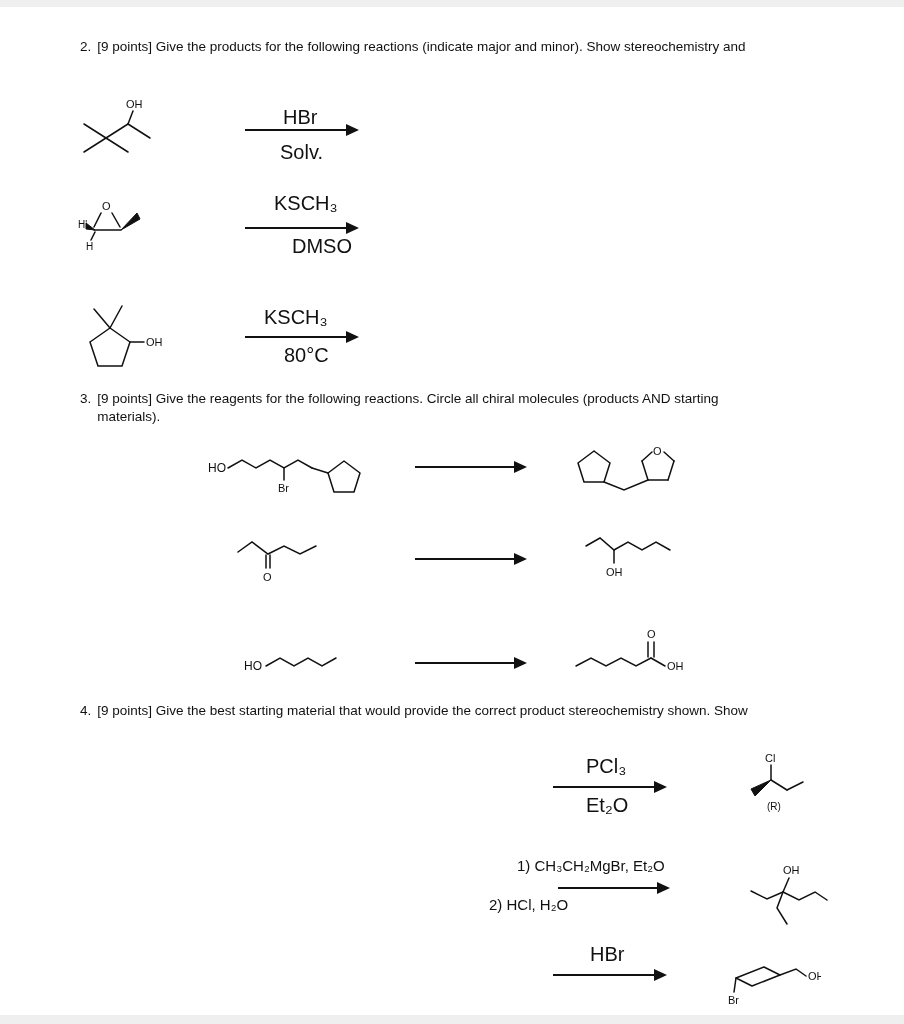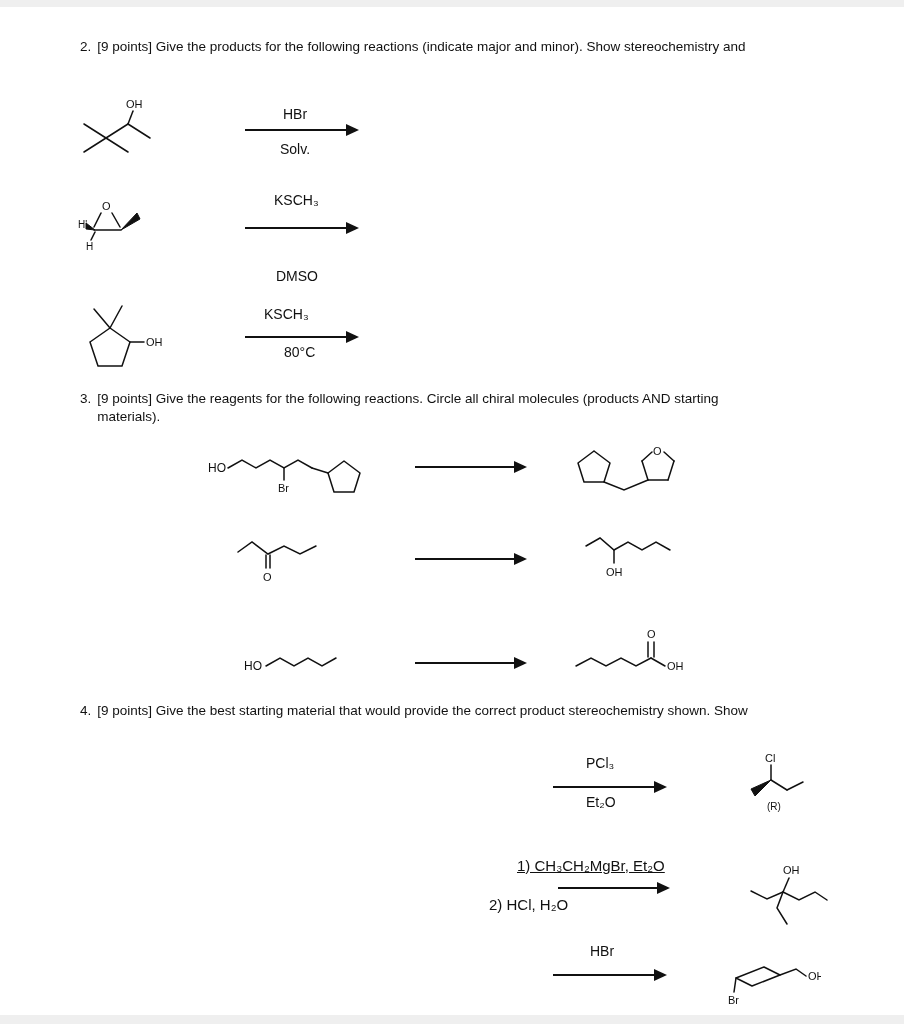--- a/index.html
+++ b/index.html
@@ -16,21 +16,21 @@
   .edge.top { top:0; height:7px; }
   .edge.bottom { bottom:0; height:9px; }
 
   .qblock {
     position:absolute; left:80px; width:795px;
     display:flex; gap:6px;
     font-size:13.5px; line-height:18px; color:#111;
   }
   .qnum { flex:0 0 auto; }
 
-  .reagent { position:absolute; font-size:14px; white-space:nowrap; }
+  .reagent { position:absolute; font-size:20px; white-space:nowrap; }
   .step-line { position:absolute; font-size:15px; white-space:nowrap; }
 
   .arrow { position:absolute; height:2px; background:#111; }
   .arrow::after {
     content:""; position:absolute; right:-2px; top:-5px;
     width:0; height:0;
     border-left:13px solid #111;
     border-top:6px solid transparent;
     border-bottom:6px solid transparent;
   }
@@ -83,21 +83,21 @@
       <line x1="16" y1="36" x2="43" y2="36"></line>
       <line x1="17" y1="38" x2="13" y2="46"></line>
     </g>
     <polygon class="wedge" points="17,36 8,29 8,35"></polygon>
     <polygon class="wedge" points="43,36 62,25 59,19"></polygon>
     <text x="0" y="34" class="sm">H'</text>
     <text x="8" y="56" class="sm">H</text>
   </svg>
   <div class="reagent" style="left:274px; top:192px;">KSCH₃</div>
   <div class="arrow" style="left:245px; top:227px; width:112px;"></div>
-  <div class="reagent" style="left:276px; top:235px;margin-top:33px;">DMSO</div>
+  <div class="reagent" style="left:292px; top:235px;">DMSO</div>
 
   <svg class="struct" style="left:76px; top:292px;" width="95" height="80" viewBox="0 0 95 80">
     <g>
       <polyline class="ring" points="14,50 34,36 54,50 46,74 22,74 14,50"></polyline>
       <line x1="34" y1="36" x2="18" y2="17"></line>
       <line x1="34" y1="36" x2="46" y2="14"></line>
       <line x1="54" y1="50" x2="68" y2="50"></line>
     </g>
     <text x="70" y="54">OH</text>
   </svg>
@@ -186,21 +186,21 @@
     <text x="32" y="12">Cl</text>
     <g>
       <line x1="38" y1="15" x2="38" y2="30"></line>
       <line x1="38" y1="30" x2="54" y2="40"></line>
       <line x1="54" y1="40" x2="70" y2="32"></line>
     </g>
     <polygon class="wedge" points="38,30 18,39 22,46"></polygon>
     <text x="34" y="60" class="sm">(R)</text>
   </svg>
 
-  <div class="step-line" style="left:517px; top:857px;text-decoration:underline;">1) CH₃CH₂MgBr, Et₂O</div>
+  <div class="step-line" style="left:517px; top:857px;">1) CH₃CH₂MgBr, Et₂O</div>
   <div class="arrow" style="left:558px; top:887px; width:110px;"></div>
   <div class="step-line" style="left:489px; top:896px;">2) HCl, H₂O</div>
   <svg class="struct" style="left:731px; top:856px;" width="105" height="80" viewBox="0 0 105 80">
     <g>
       <line x1="52" y1="36" x2="58" y2="22"></line>
       <polyline points="20,35 36,43 52,36"></polyline>
       <polyline points="52,36 68,44 84,36 96,44"></polyline>
       <polyline points="52,36 46,52 56,68"></polyline>
     </g>
     <text x="52" y="18">OH</text>

